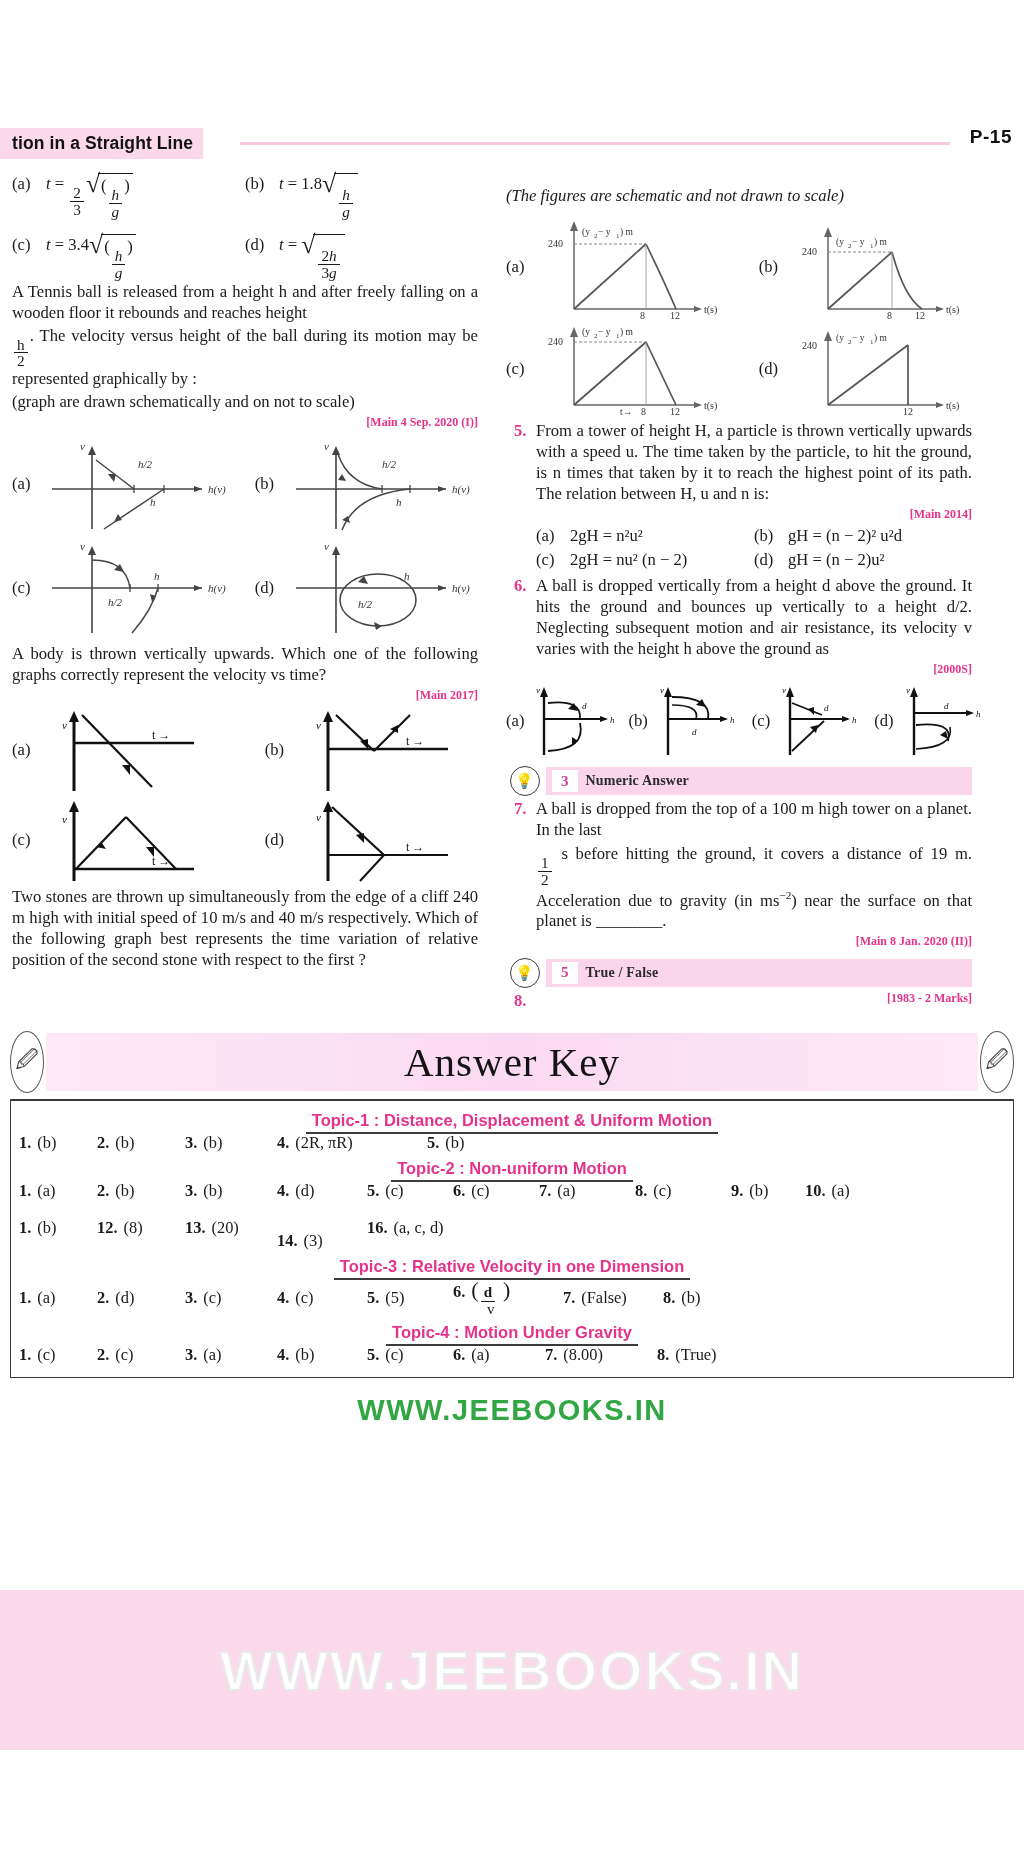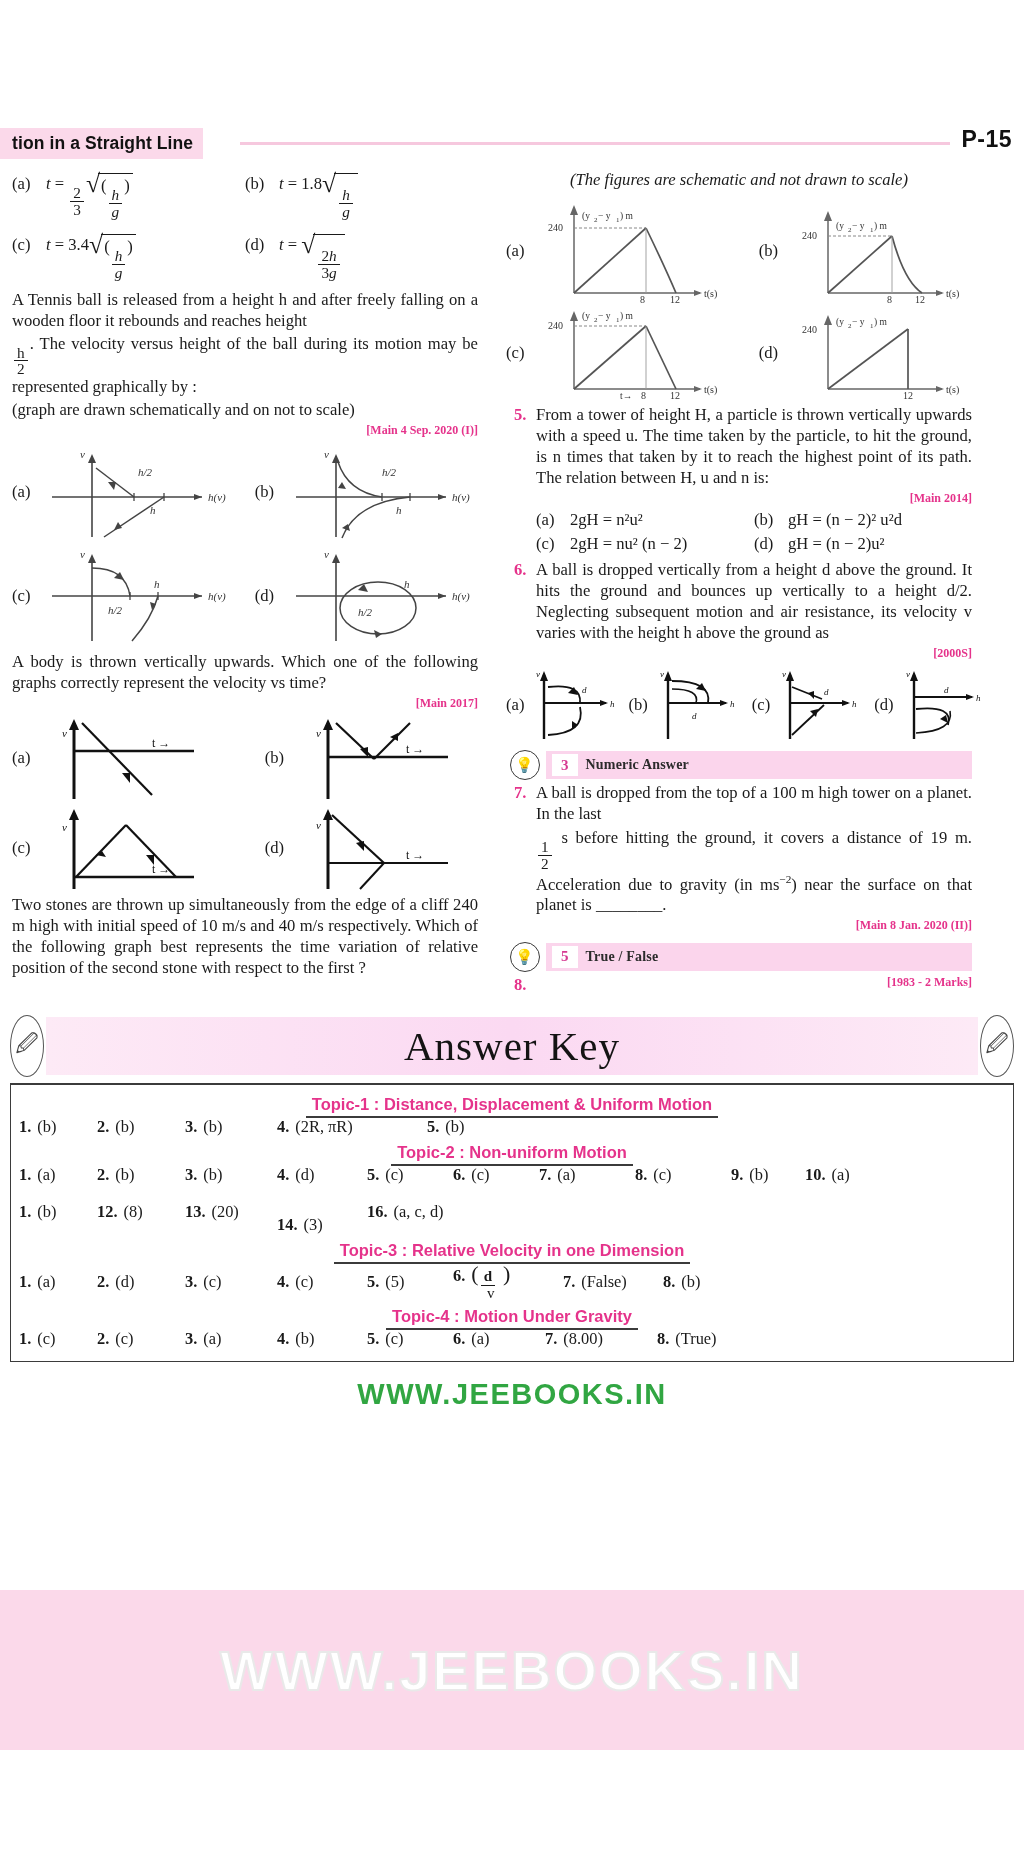--- a/index.html
+++ b/index.html
@@ -26,21 +26,21 @@
     font-weight:bold; font-size:17.5px;
     padding:5px 10px 5px 12px; letter-spacing:.1px;
   }
   .runhead-rule {
     position:absolute; left:240px; right:74px; top:20px;
     height:3px; background:#f6c8de;
   }
   .runhead-page {
     position:absolute; right:12px; top:4px;
     font-family:"Liberation Sans", sans-serif;
-    font-weight:bold; font-size:23px; color:#111; letter-spacing:.5px;
+    font-weight:bold; font-size:19px; color:#111; letter-spacing:.5px;
   }
 
   
   .cols { position:relative; display:flex; gap:0; padding:0 12px; }
   .col { width:466px; }
   .col.right { margin-left:28px; }
 
   p, .para { margin:0 0 2px 0; font-size:16.6px; line-height:1.26; text-align:justify; }
 
   
@@ -189,21 +189,21 @@
                 <span class="rad">√</span>
                 <span class="body"><span class="frac">
                     <span class="n">2<i>h</i></span>
                     <span class="d">3<i>g</i></span>
                   </span></span>
               </span>
           </span>
         </div>
       </div>
 
-      <p class="para" style="margin-top:8px;">A Tennis ball is released from a height h and after freely falling on a wooden floor it rebounds and reaches height</p>
+      <p class="para" style="margin-top:0;">A Tennis ball is released from a height h and after freely falling on a wooden floor it rebounds and reaches height</p>
       <p class="para">
         <span class="frac">
             <span class="n">h</span>
             <span class="d">2</span>
           </span><span>. The velocity versus height of the ball during its motion may be represented graphically by :</span>
       </p>
       <p class="para">(graph are drawn schematically and on not to scale)</p>
       <p class="para src src-right">[Main 4 Sep. 2020 (I)]</p>
 
       <div class="figrow">
@@ -346,21 +346,21 @@
           </svg>
         </div>
       </div>
 
       <p class="para" style="margin-top:4px;">Two stones are thrown up simultaneously from the edge of a cliff 240 m high with initial speed of 10 m/s and 40 m/s respectively. Which of the following graph best represents the time variation of relative position of the second stone with respect to the first ?</p>
 
     </div>
 
     <div class="col right">
 
-      <p class="para ital" style="margin-top:4px;text-align:center;">(The figures are schematic and not drawn to scale)</p>
+      <p class="para ital" style="margin-top:20px;">(The figures are schematic and not drawn to scale)</p>
 
       <div class="figrow" style="margin-top:10px;">
         <div class="figcell">
           <span class="figlab">(a)</span>
           <svg width="200" height="100" viewBox="0 0 200 100">
             <line x1="46" y1="92" x2="46" y2="8" stroke="#666" stroke-width="1.5"></line>
             <polygon points="46,4 42,14 50,14" fill="#666"></polygon>
             <line x1="46" y1="92" x2="172" y2="92" stroke="#666" stroke-width="1.5"></line>
             <polygon points="174,92 166,89 166,95" fill="#666"></polygon>
             <text x="176" y="96" font-size="10" fill="#333">t(s)</text>

